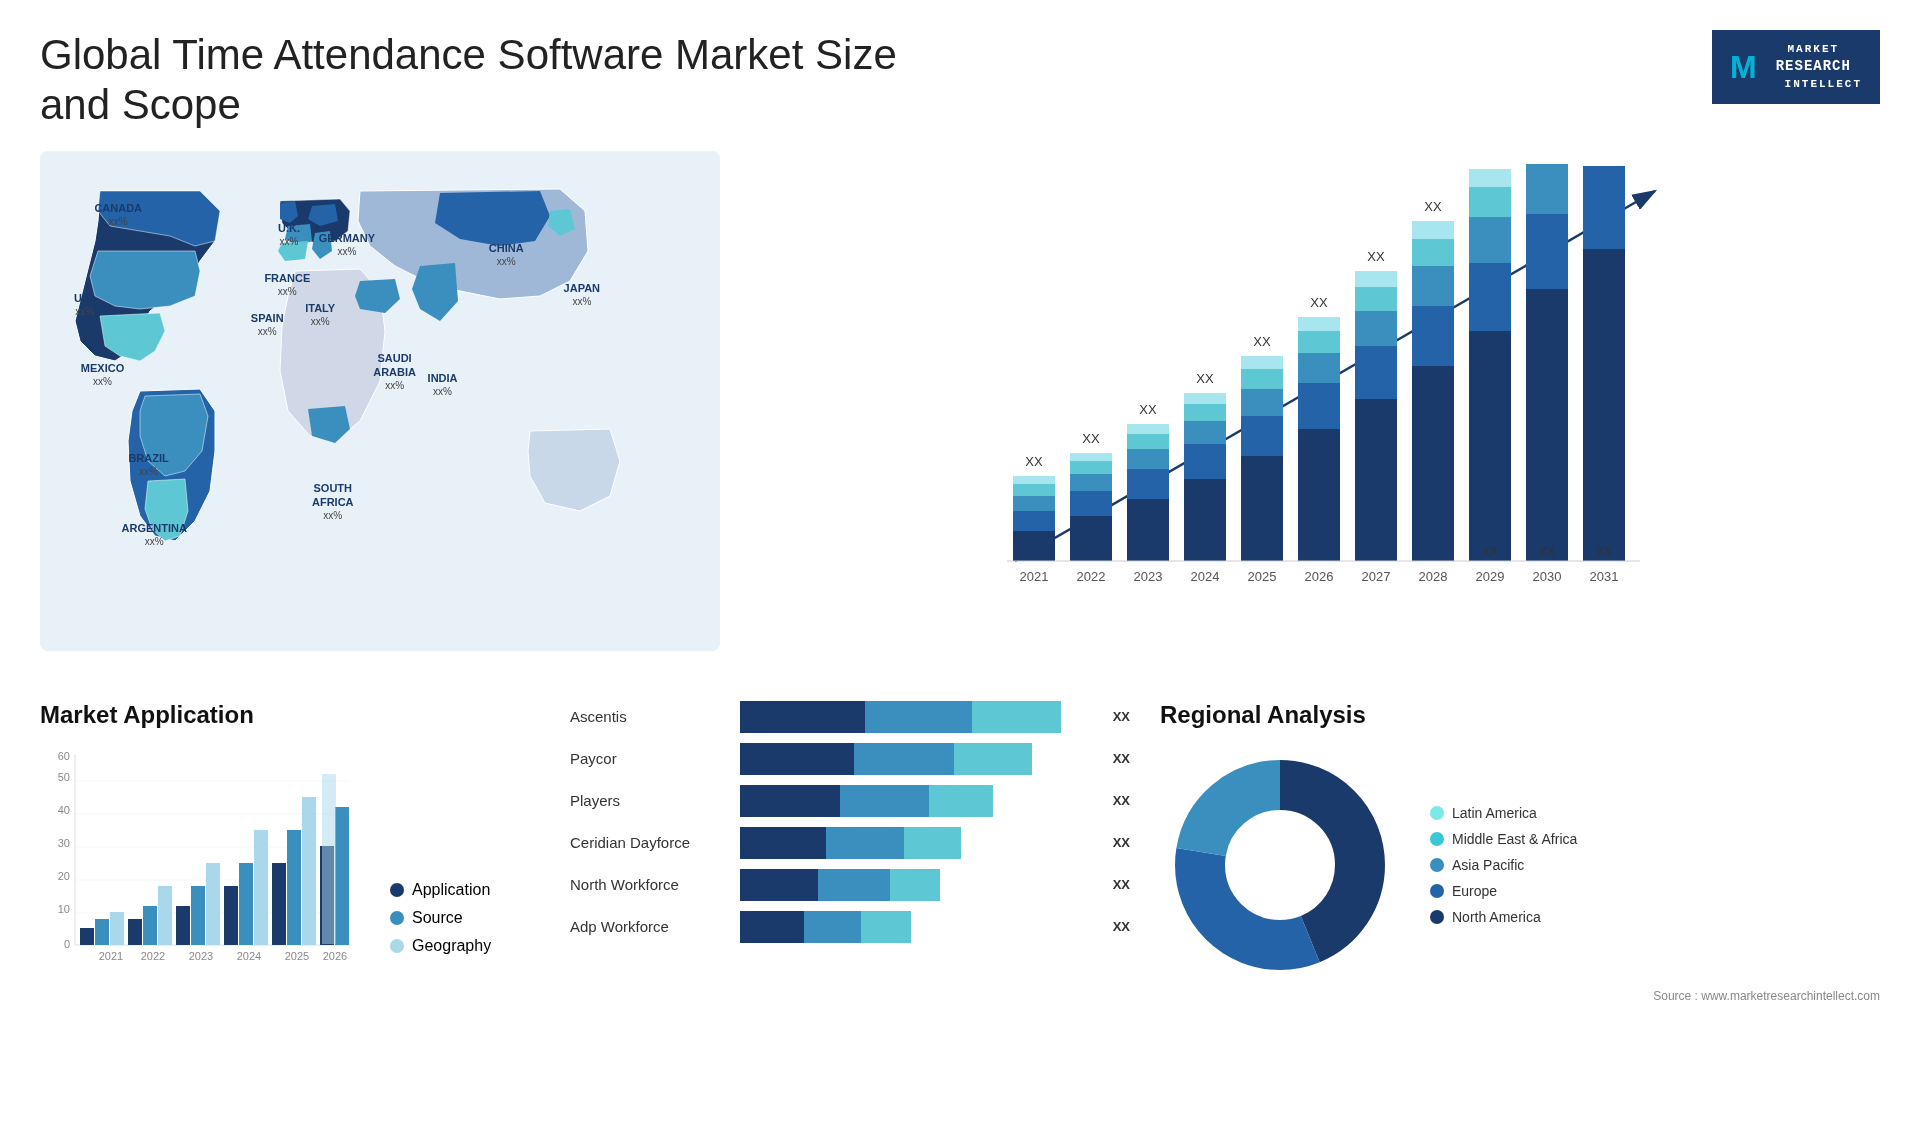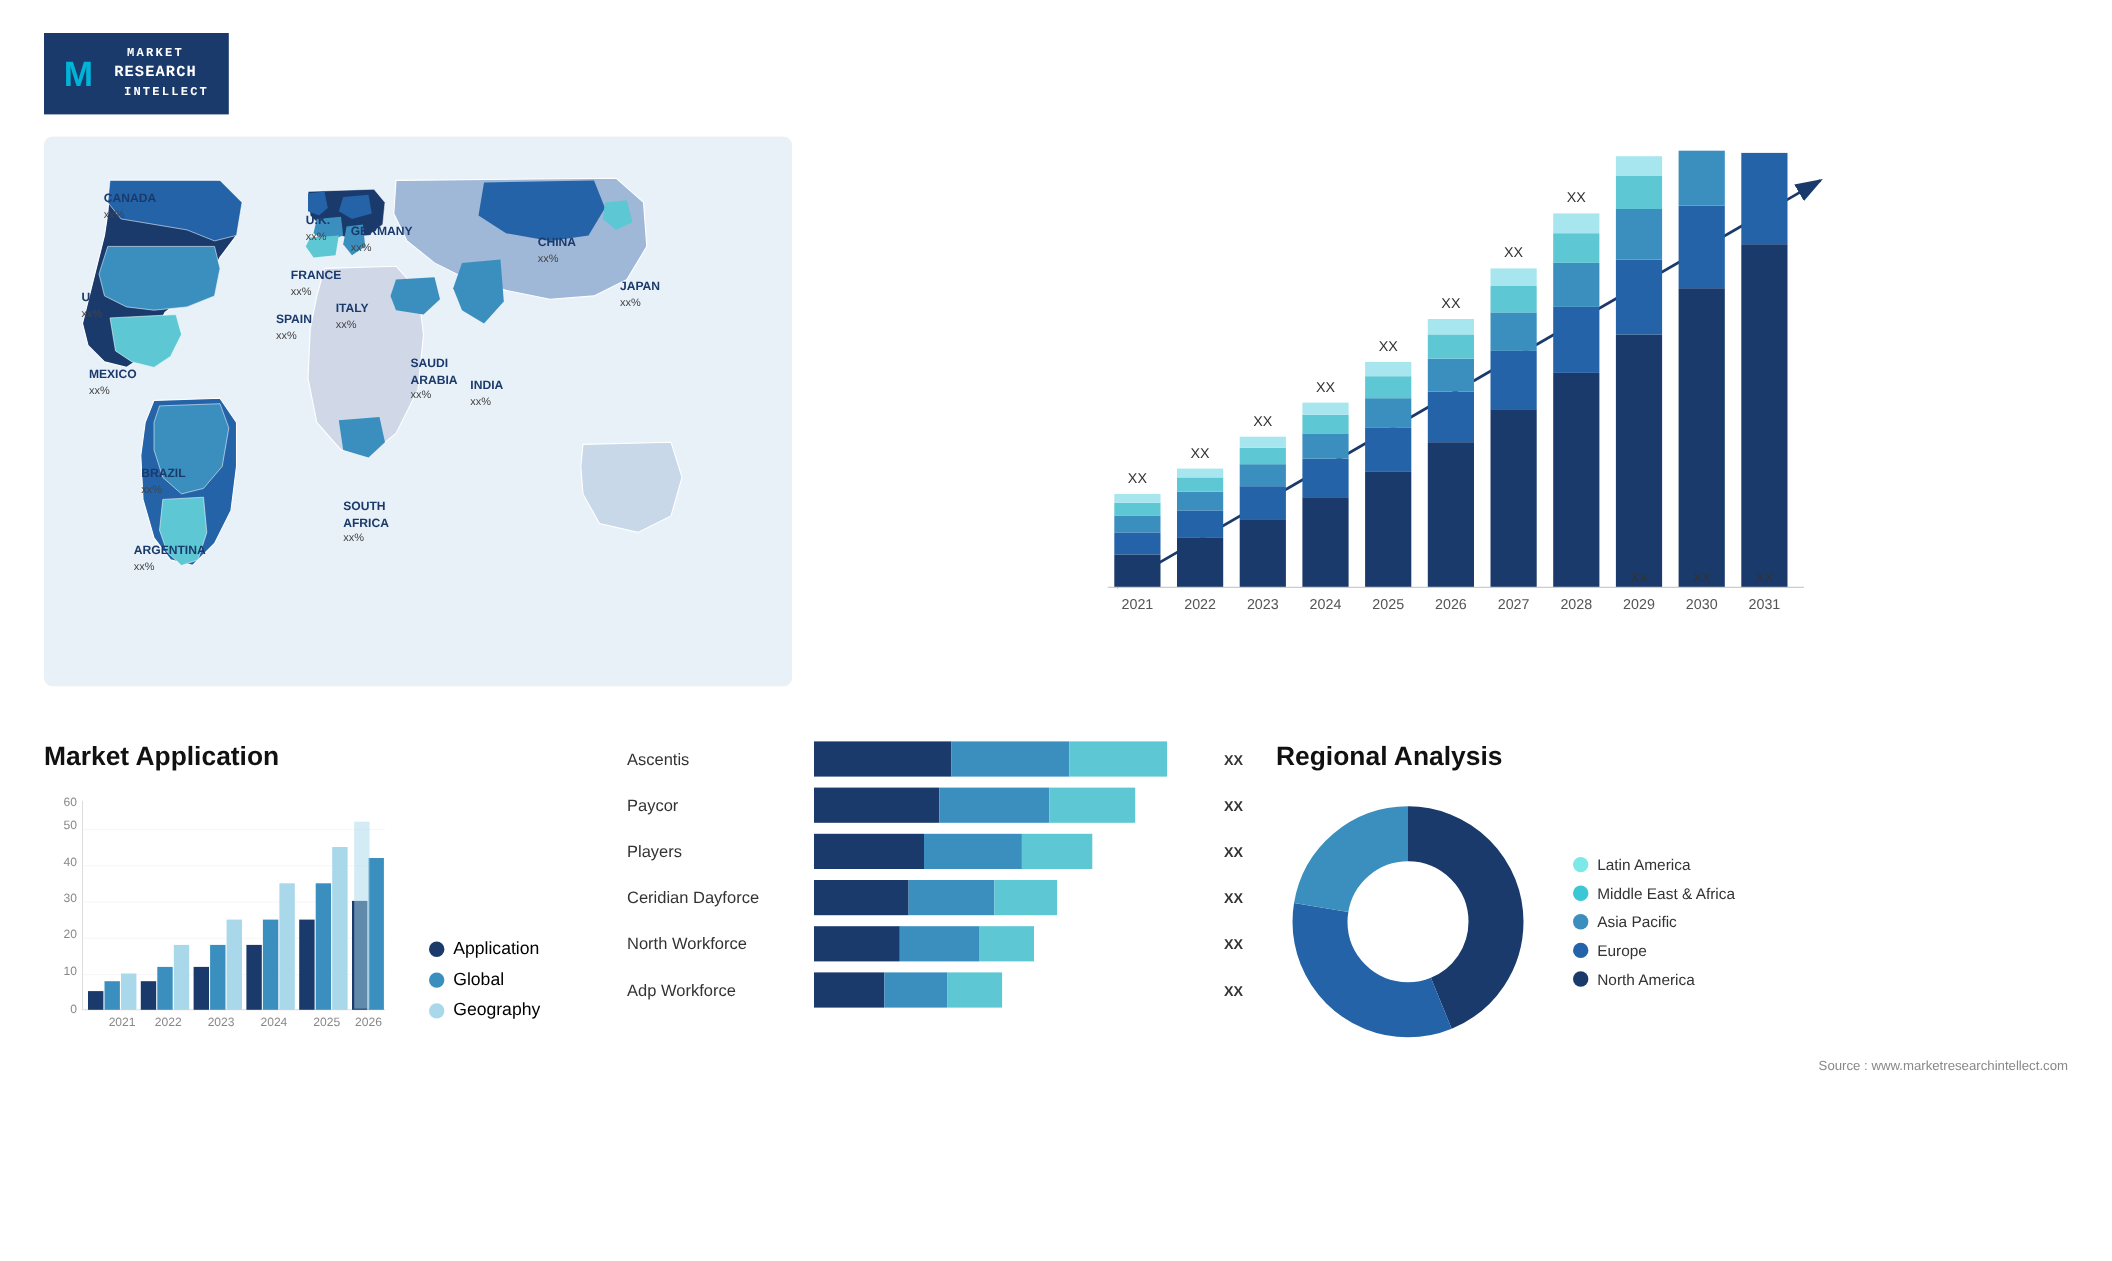--- a/index.html
+++ b/index.html
@@ -78,20 +78,21 @@
     }
     .world-map-svg {
       width: 100%;
       height: 100%;
     }
     .map-label {
       position: absolute;
       font-size: 11px;
       font-weight: bold;
       color: #1a3a6b;
+      text-align: center;
       line-height: 1.3;
     }
     .map-label span {
       display: block;
       font-weight: normal;
       font-size: 10px;
       color: #444;
     }
 
     
@@ -215,20 +216,21 @@
       text-align: right;
       font-size: 12px;
       color: #888;
       margin-top: 4px;
     }
   </style>
 </head>
 <body>
 
 <div class="header">
+  <h1 class="main-title">Global Time Attendance Software Market Size and Scope</h1>
   <div class="logo-area">
     <div class="logo-box">
       <span class="logo-m">M</span>
       <div class="logo-text-lines">
         <div class="line1">MARKET</div>
         <div class="line2">RESEARCH</div>
         <div class="line3">INTELLECT</div>
       </div>
     </div>
   </div>
@@ -463,21 +465,21 @@
             <text x="295" y="215" text-anchor="middle" font-size="11" fill="#888">2026</text>
           </svg>
         </div>
         <div class="seg-legend">
           <div class="legend-item">
             <div class="legend-dot" style="background:#1a3a6b;"></div>
             <span>Application</span>
           </div>
           <div class="legend-item">
             <div class="legend-dot" style="background:#3a8fbf;"></div>
-            <span>Global</span>
+            <span>Source</span>
           </div>
           <div class="legend-item">
             <div class="legend-dot" style="background:#a8d8ea;"></div>
             <span>Geography</span>
           </div>
         </div>
       </div>
     </div>
 
     <div class="players-section">

